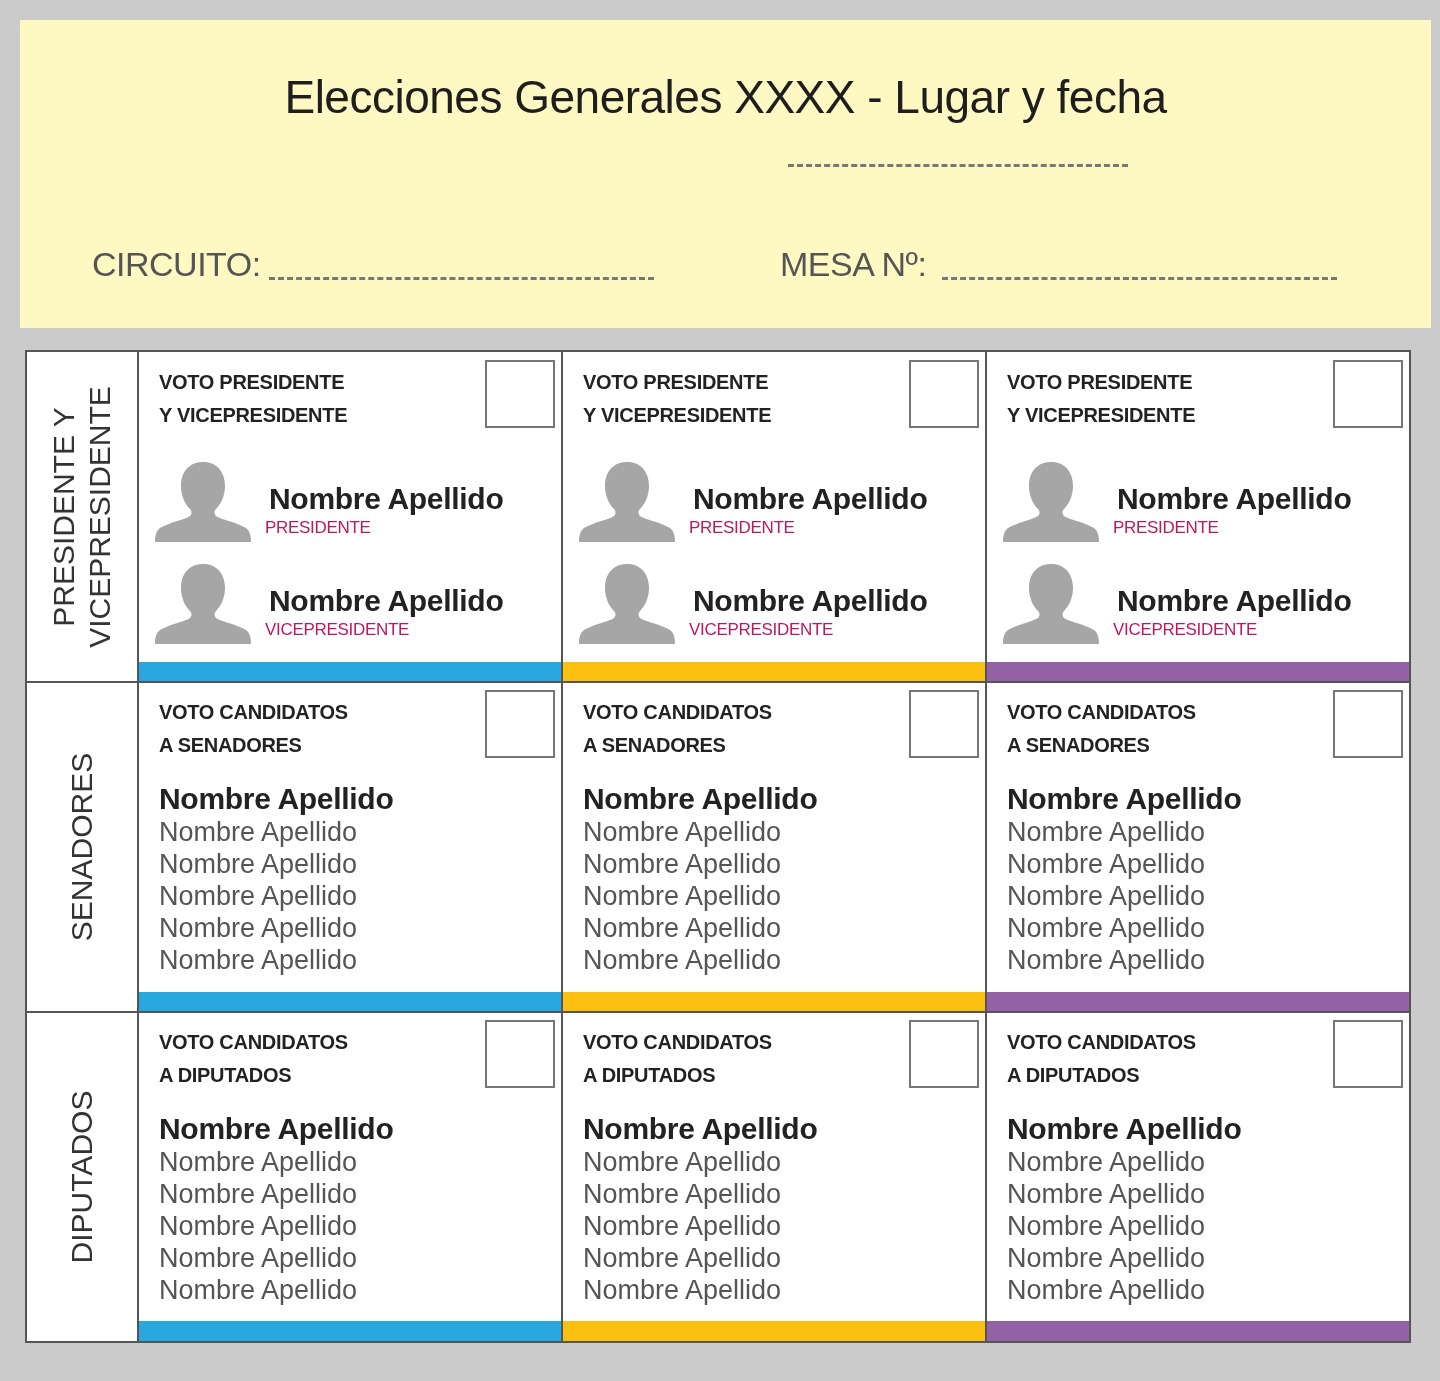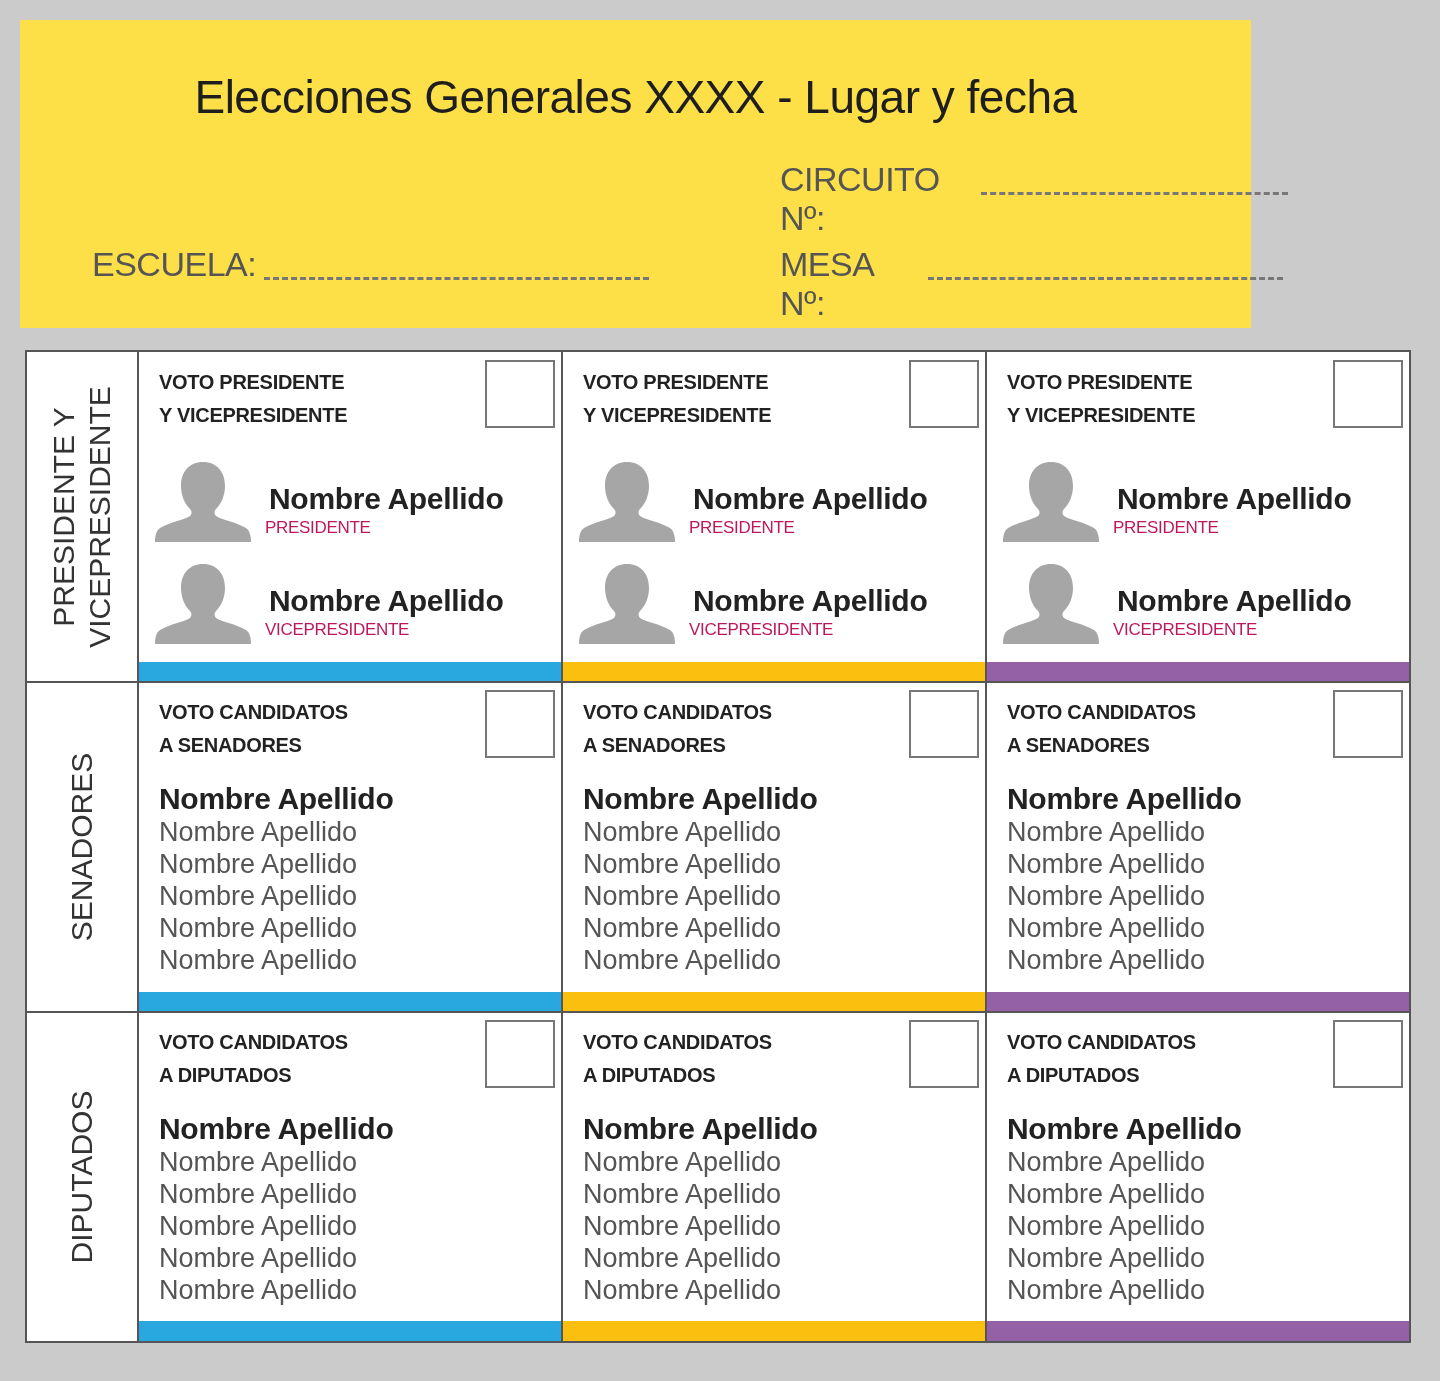--- a/index.html
+++ b/index.html
@@ -1,22 +1,22 @@
 <!DOCTYPE html>
 <html><head>
 <meta charset="utf-8">
 <style>
   html, body { margin:0; padding:0; }
   body {
     width:1440px; height:1381px; background:#cbcbcb; position:relative; overflow:hidden;
     font-family:"Liberation Sans", sans-serif; color:#222;
   }
   .header {
-    position:absolute; left:20px; top:20px; width:1231px; height:308px;
-    background:#fde047; box-sizing:border-box;padding-left:7px;
+    position:absolute; left:20px; top:20px; width:1411px; height:308px;
+    background:#fef9c3; box-sizing:border-box;padding-left:7px;
   }
   .title {
     position:absolute; left:0; right:0; top:50px; text-align:center;
     font-size:46px; color:#1e1e1e; letter-spacing:-0.5px;
   }
   .field { position:absolute; font-size:34px; color:#555; letter-spacing:-0.5px; display:flex; align-items:baseline; }
   .field .dash {
     display:inline-block; margin-left:8px; height:0;
     border-bottom:3px dashed #777; position:relative; top:4px;
   }
@@ -61,25 +61,24 @@
   .list { position:absolute; left:20px; top:100px; }
   .list .lead { font-weight:bold; font-size:30px; line-height:34px; color:#222; letter-spacing:-0.3px; }
   .list .item { font-size:27px; line-height:32px; color:#555; }
 </style>
 </head>
 <body>
 
 <div class="header">
   <div class="title">Elecciones Generales XXXX - Lugar y fecha</div>
   <div class="field f-circuito">
-    <span>CIRCUITO Nº:</span>
     <span class="dash"></span>
   </div>
   <div class="field f-escuela">
-    <span>ESCUELA:</span>
+    <span>CIRCUITO:</span>
     <span class="dash"></span>
   </div>
   <div class="field f-mesa">
     <span>MESA Nº:</span>
     <span class="dash"></span>
   </div>
 </div>
 
 <div class="ballot" id="ballot">
     <div class="side" style="top: 0px; height: 330px;">

